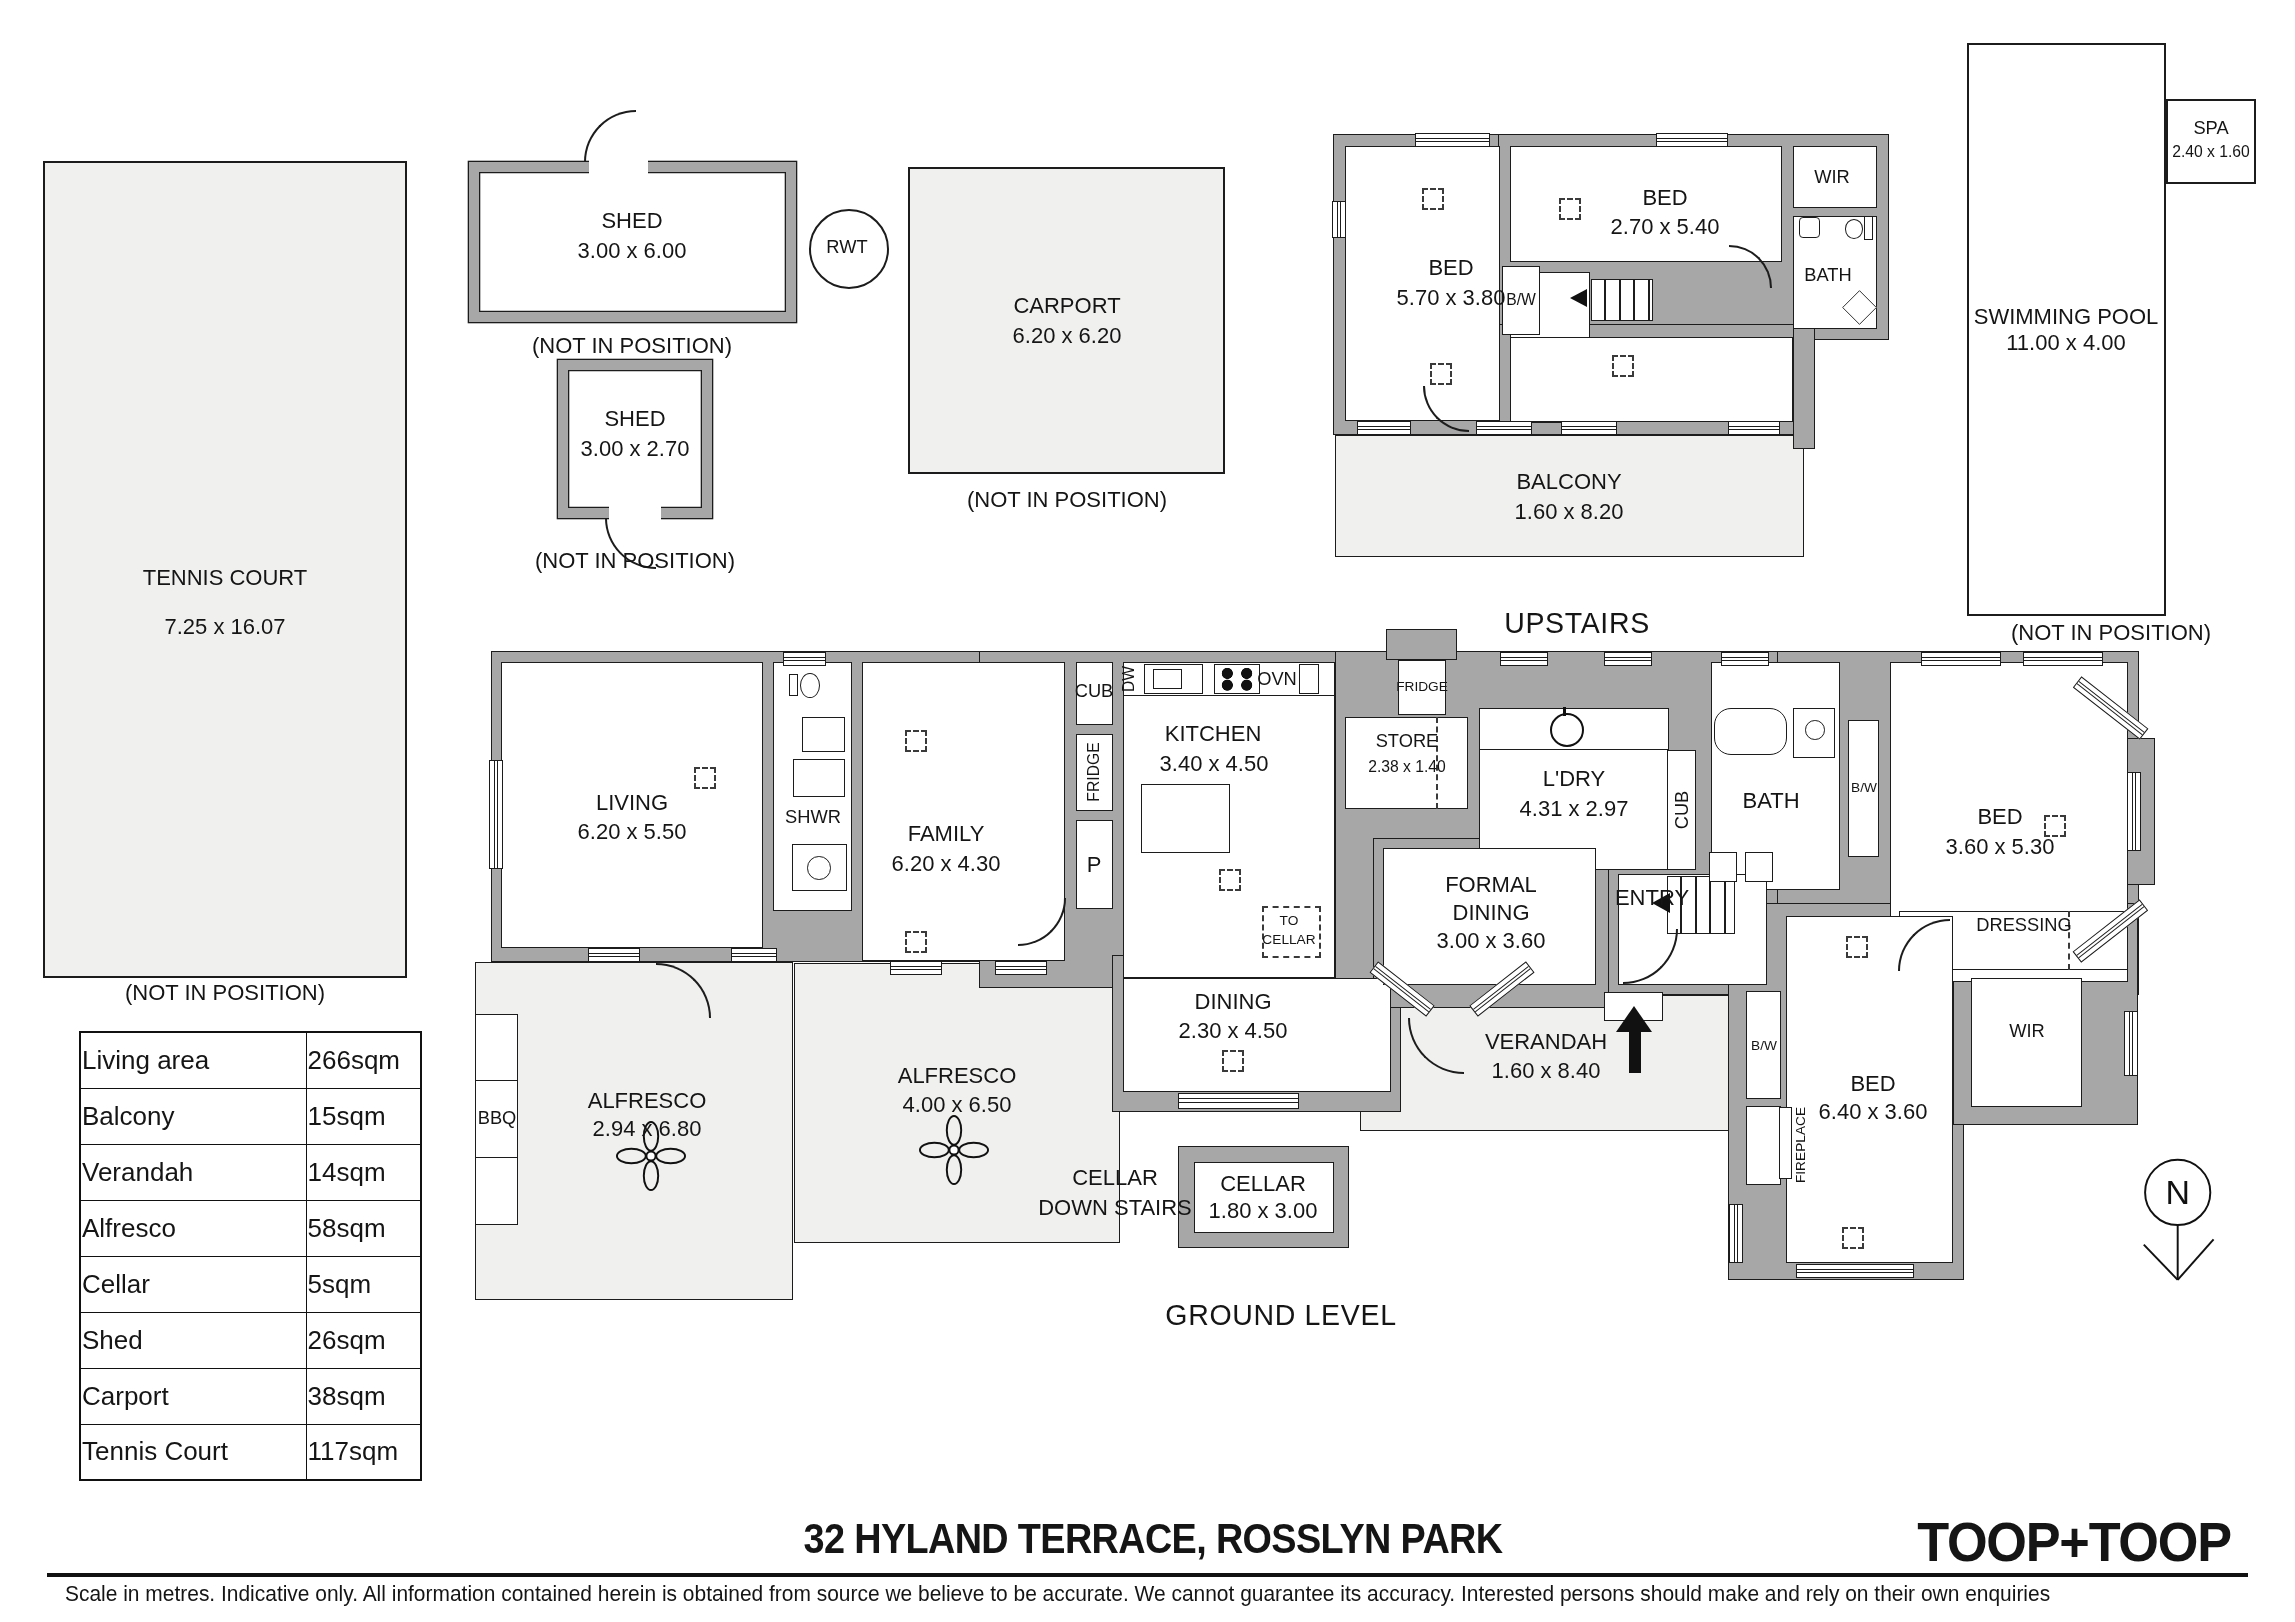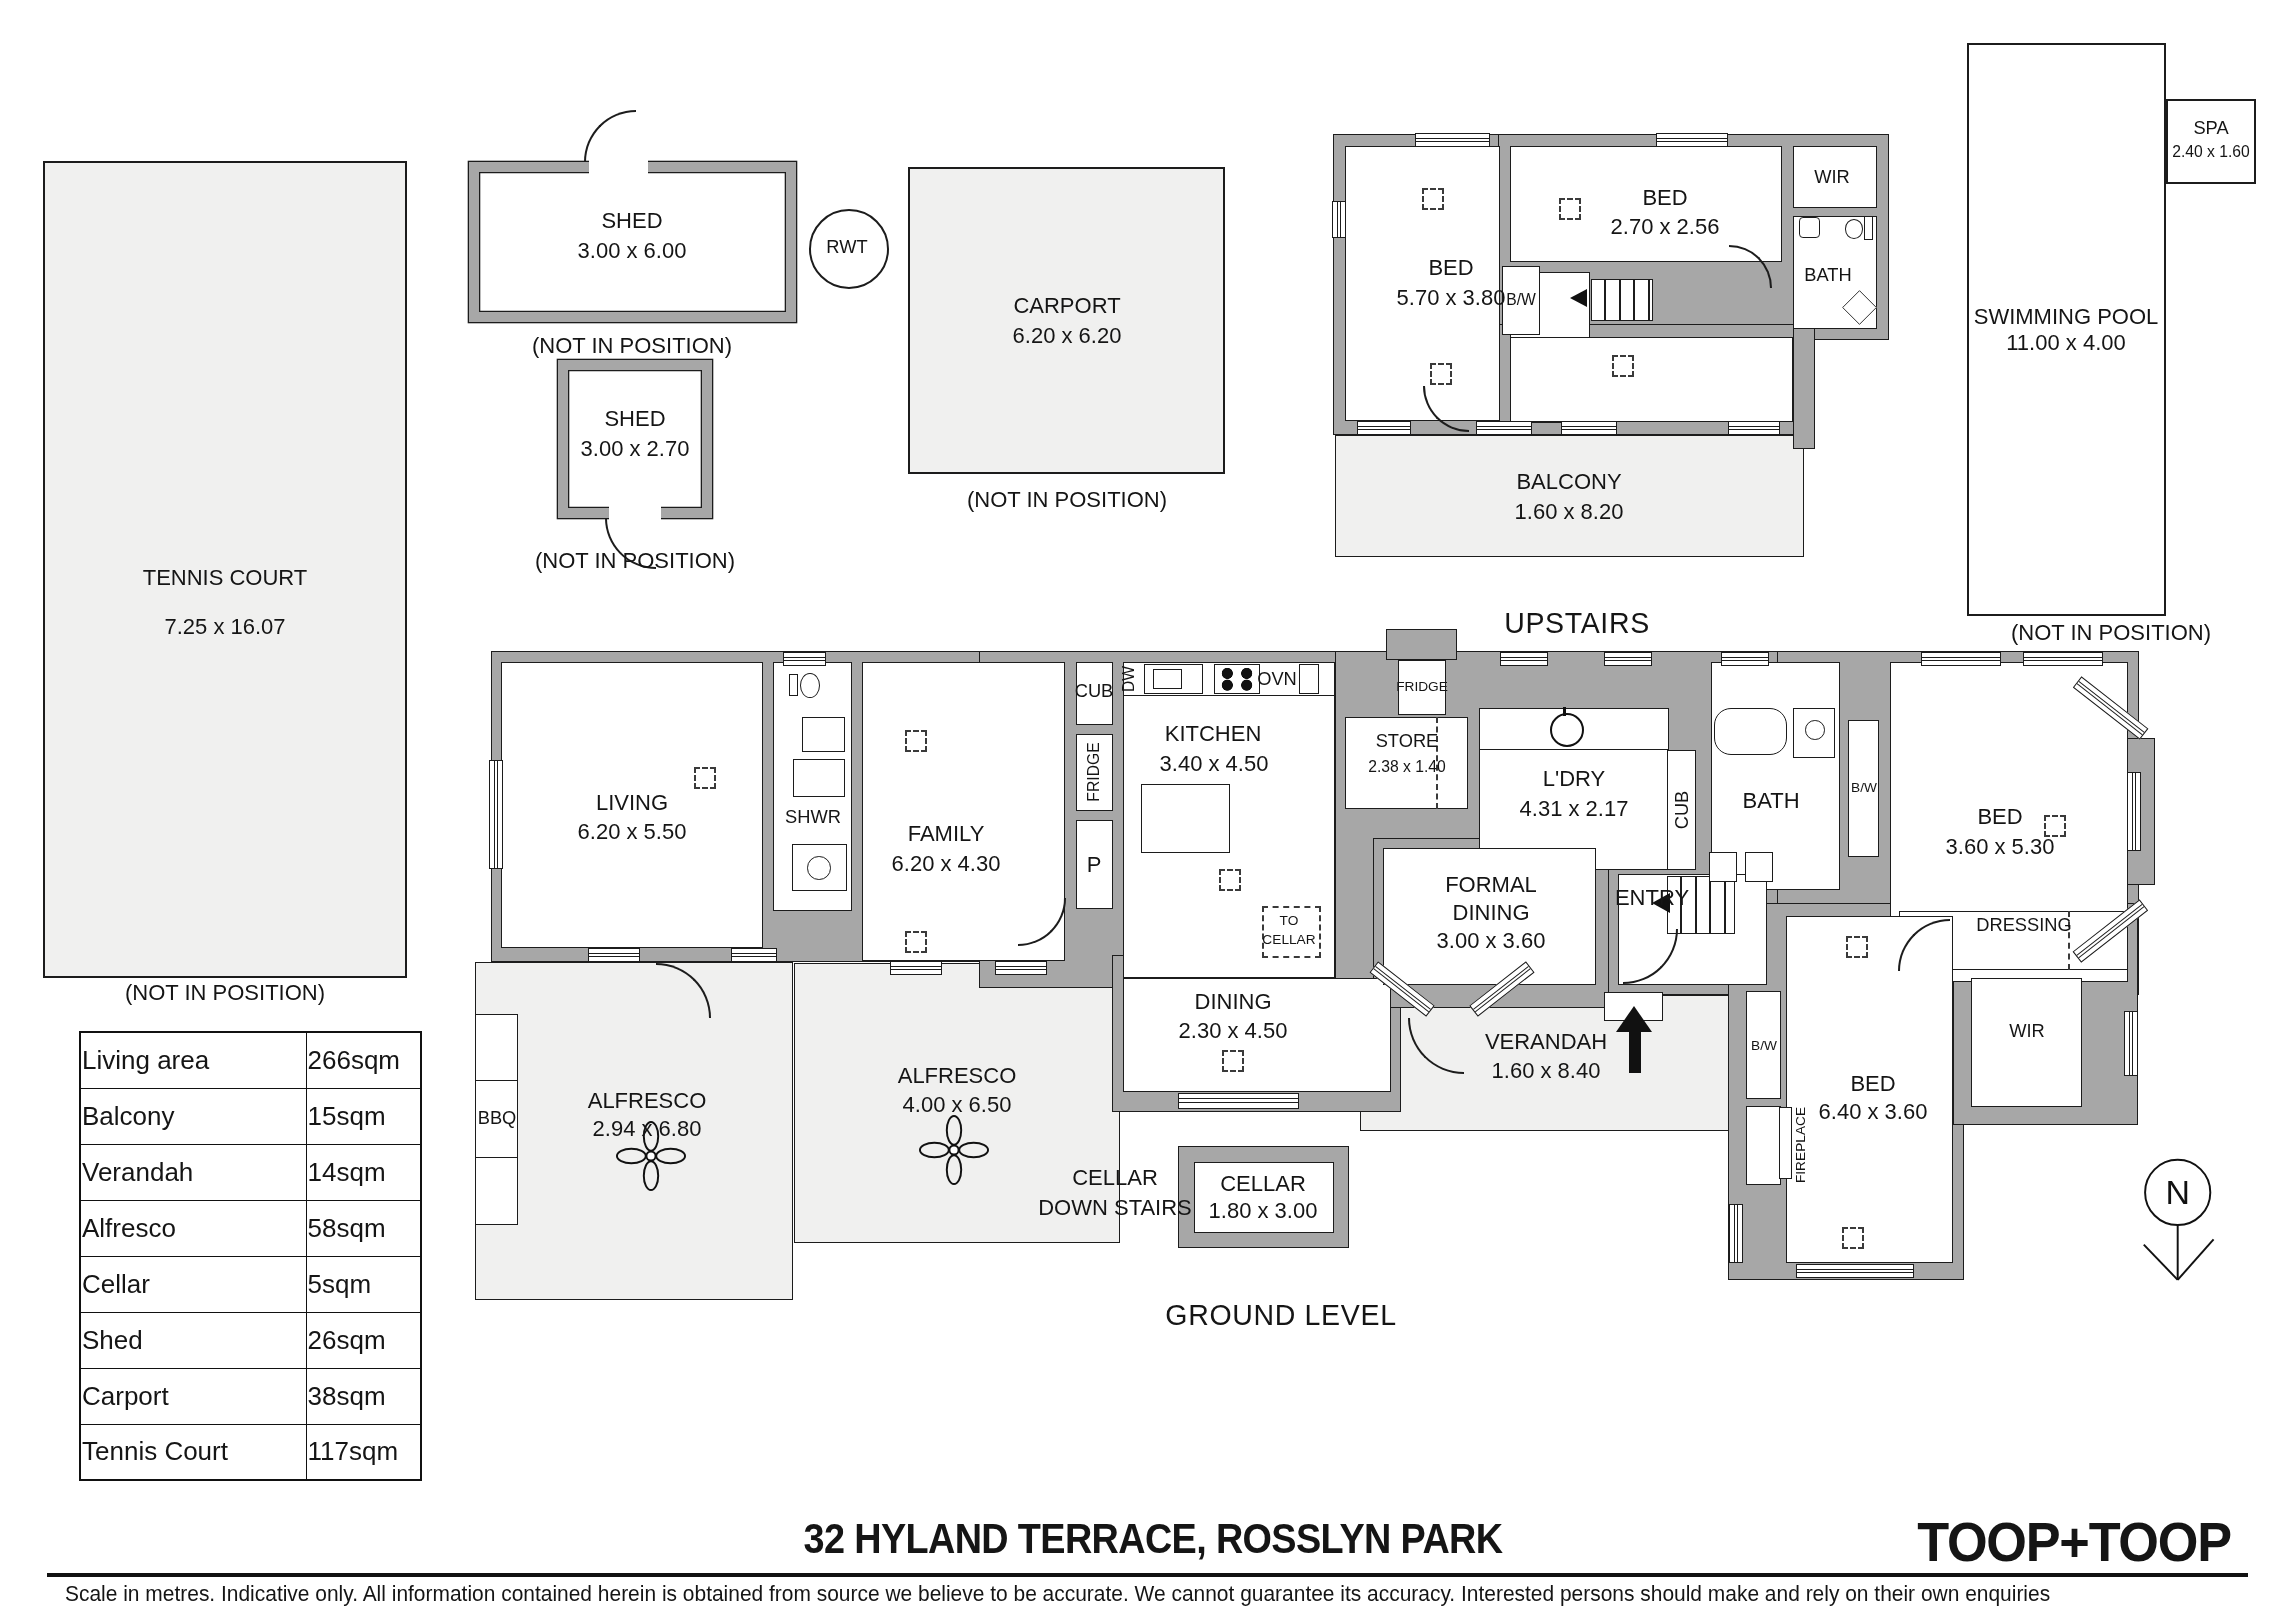--- a/index.html
+++ b/index.html
@@ -124,21 +124,21 @@
   <div class="d" style="left:1559px;top:198px"></div>
   <div class="d" style="left:1612px;top:355px"></div>
 
   <div class="ol" style="left:1335px;top:435px;width:469px;height:122px"></div>
   <div class="lb" style="left:1569px;top:482px">BALCONY</div>
   <div class="lb" style="left:1569px;top:512px">1.60 x 8.20</div>
 
   <div class="lb" style="left:1451px;top:268px">BED</div>
   <div class="lb" style="left:1451px;top:298px">5.70 x 3.80</div>
   <div class="lb" style="left:1665px;top:198px">BED</div>
-  <div class="lb" style="left:1665px;top:227px">2.70 x 2.56</div>
+  <div class="lb" style="left:1665px;top:227px">2.70 x 5.40</div>
   <div class="lb lb2" style="left:1832px;top:177px">WIR</div>
   <div class="lb lb2" style="left:1828px;top:275px">BATH</div>
   <div class="lb lb3" style="left:1521px;top:300px">B/W</div>
   <div class="lb big" style="left:1577px;top:622px">UPSTAIRS</div>
 
   <div class="ol" style="left:475px;top:962px;width:318px;height:338px"></div>
   <div class="ol" style="left:794px;top:963px;width:326px;height:280px"></div>
   <div class="ol" style="left:1360px;top:995px;width:382px;height:136px"></div>
 
   <div class="s" style="left:491px;top:651px;width:499px;height:311px"></div>
@@ -290,21 +290,21 @@
   <div class="lb lb3 rot" style="left:1094px;top:772px">FRIDGE</div>
   <div class="lb" style="left:1094px;top:865px">P</div>
   <div class="lb lb3 rot" style="left:1129px;top:679px">DW</div>
   <div class="lb lb2" style="left:1277px;top:679px">OVN</div>
   <div class="lb" style="left:1213px;top:734px">KITCHEN</div>
   <div class="lb" style="left:1214px;top:764px">3.40 x 4.50</div>
   <div class="lb lb2" style="left:1407px;top:741px">STORE</div>
   <div class="lb lb3" style="left:1407px;top:767px">2.38 x 1.40</div>
   <div class="lb lb4" style="left:1422px;top:687px">FRIDGE</div>
   <div class="lb" style="left:1574px;top:779px">L'DRY</div>
-  <div class="lb" style="left:1574px;top:809px">4.31 x 2.17</div>
+  <div class="lb" style="left:1574px;top:809px">4.31 x 2.97</div>
   <div class="lb lb2 rot" style="left:1682px;top:810px">CUB</div>
   <div class="lb" style="left:1771px;top:801px">BATH</div>
   <div class="lb lb4" style="left:1864px;top:788px">B/W</div>
   <div class="lb" style="left:2000px;top:817px">BED</div>
   <div class="lb" style="left:2000px;top:847px">3.60 x 5.30</div>
   <div class="lb" style="left:1652px;top:898px">ENTRY</div>
   <div class="lb" style="left:1491px;top:885px">FORMAL</div>
   <div class="lb" style="left:1491px;top:913px">DINING</div>
   <div class="lb" style="left:1491px;top:941px">3.00 x 3.60</div>
   <div class="lb" style="left:1233px;top:1002px">DINING</div>

